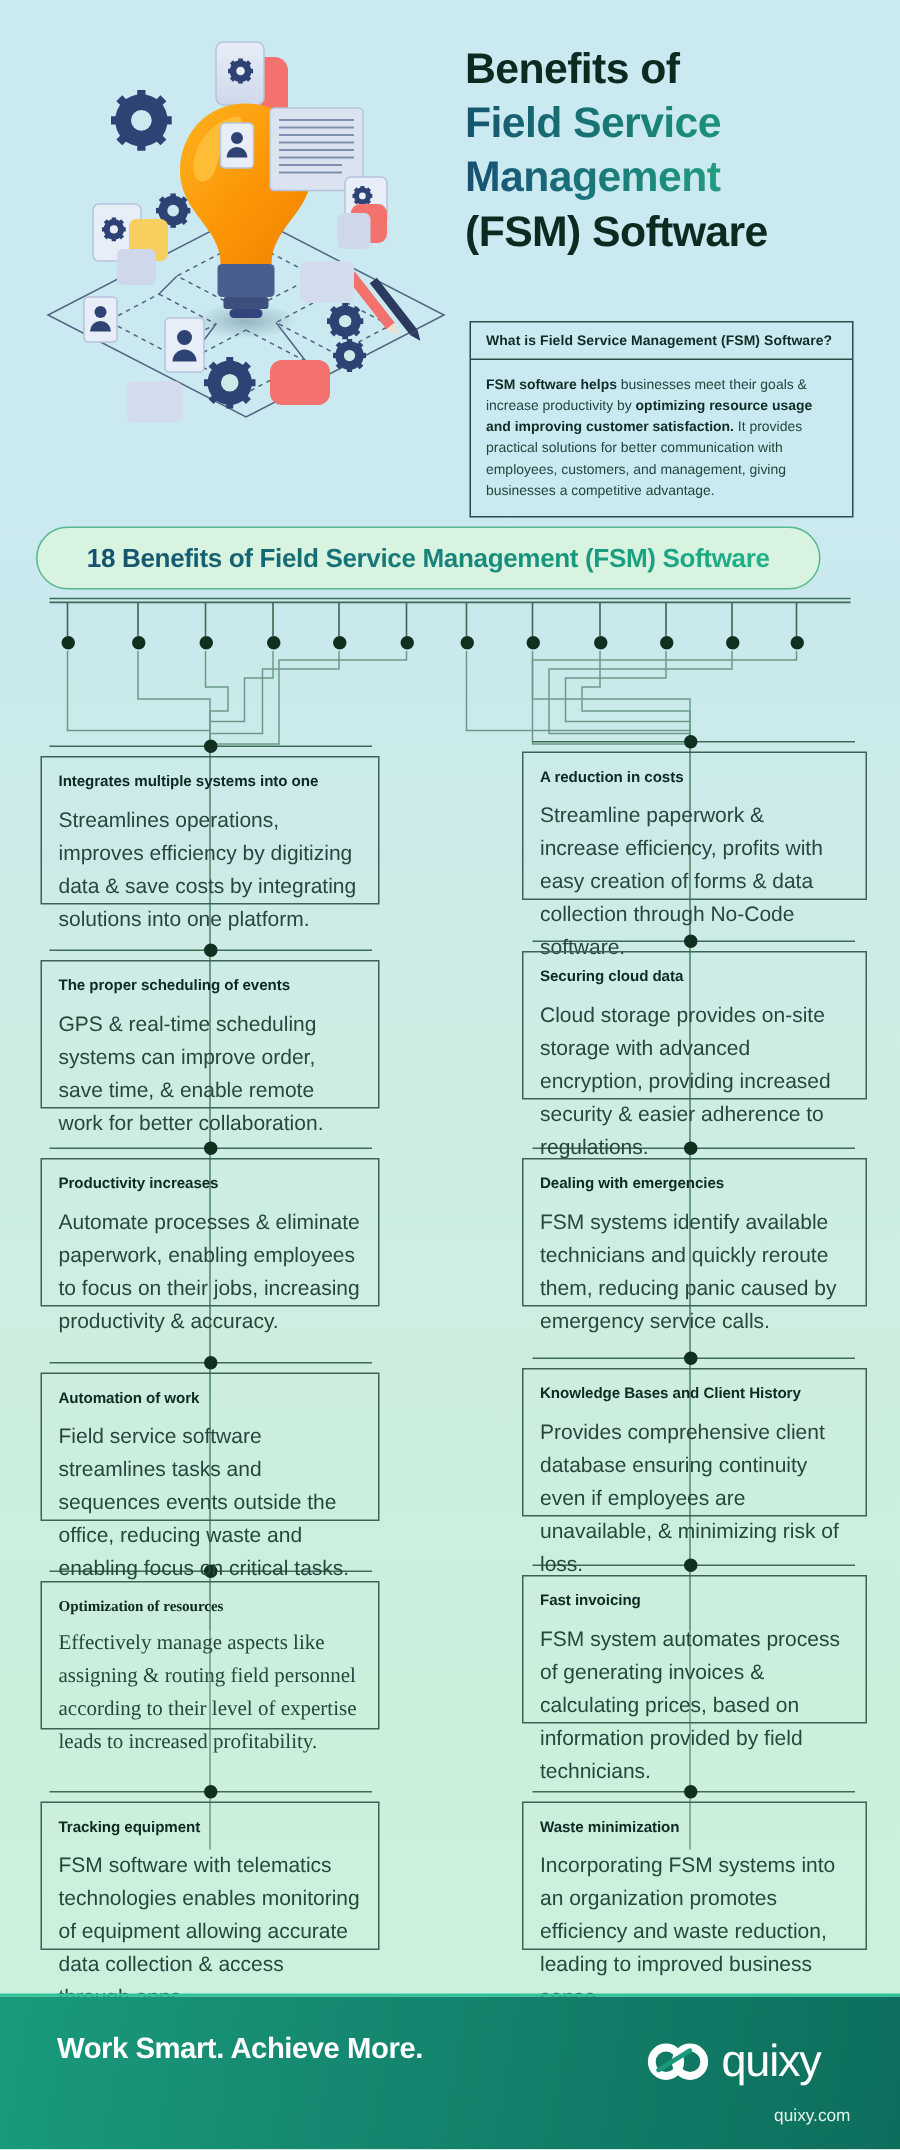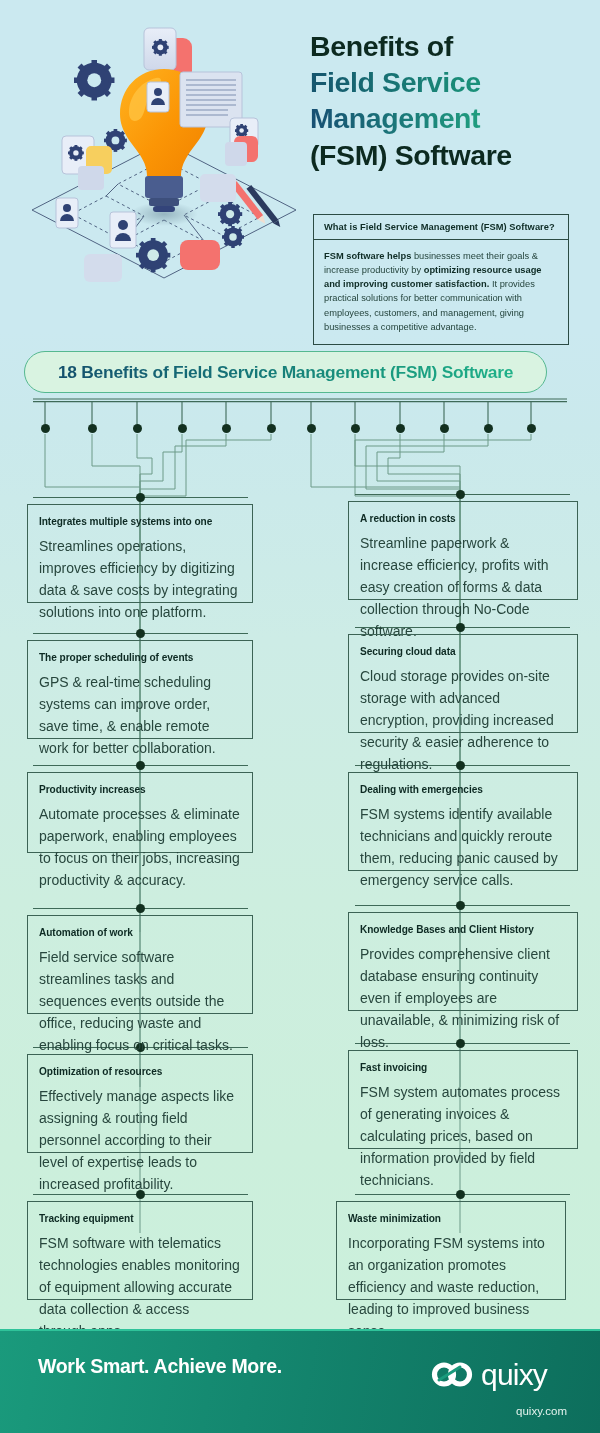--- a/index.html
+++ b/index.html
@@ -445,56 +445,56 @@
   <div class="card" style="left:27px; top:640px; height:99px;">
     <div class="card-title">The proper scheduling of events</div>
     <div class="card-body">GPS &amp; real-time scheduling systems can improve order, save time, &amp; enable remote work for better collaboration.</div>
   </div>
 
   <div class="card right" style="left:348px; top:634px; height:99px;">
     <div class="card-title">Securing cloud data</div>
     <div class="card-body">Cloud storage provides on-site storage with advanced encryption, providing increased security &amp; easier adherence to regulations.</div>
   </div>
 
-  <div class="card" style="left:27px; top:772px; height:81px;">
+  <div class="card" style="left:27px; top:772px; height:99px;">
     <div class="card-title">Productivity increases</div>
     <div class="card-body">Automate processes &amp; eliminate paperwork, enabling employees to focus on their jobs, increasing productivity &amp; accuracy.</div>
   </div>
 
   <div class="card right" style="left:348px; top:772px; height:99px;">
     <div class="card-title">Dealing with emergencies</div>
     <div class="card-body">FSM systems identify available technicians and quickly reroute them, reducing panic caused by emergency service calls.</div>
   </div>
 
   <div class="card" style="left:27px; top:915px; height:99px;">
     <div class="card-title">Automation of work</div>
     <div class="card-body">Field service software streamlines tasks and sequences events outside the office, reducing waste and enabling focus on critical tasks.</div>
   </div>
 
   <div class="card right" style="left:348px; top:912px; height:99px;">
     <div class="card-title">Knowledge Bases and Client History</div>
     <div class="card-body">Provides comprehensive client database ensuring continuity even if employees are unavailable, &amp; minimizing risk of loss.</div>
   </div>
 
-  <div class="card" style="left:27px; top:1054px; height:99px;">
+  <div class="card" style="left:27px; top:1054px; height:99px;font-family:Liberation Serif, serif;">
     <div class="card-title">Optimization of resources</div>
     <div class="card-body">Effectively manage aspects like assigning &amp; routing field personnel according to their level of expertise leads to increased profitability.</div>
   </div>
 
   <div class="card right" style="left:348px; top:1050px; height:99px;">
     <div class="card-title">Fast invoicing</div>
     <div class="card-body">FSM system automates process of generating invoices &amp; calculating prices, based on information provided by field technicians.</div>
   </div>
 
   <div class="card" style="left:27px; top:1201px; height:99px;">
     <div class="card-title">Tracking equipment</div>
     <div class="card-body">FSM software with telematics technologies enables monitoring of equipment allowing accurate data collection &amp; access through apps.</div>
   </div>
 
-  <div class="card right" style="left:336px; top:1201px; height:99px;">
+  <div class="card right" style="left:348px; top:1201px; height:99px;">
     <div class="card-title">Waste minimization</div>
     <div class="card-body">Incorporating FSM systems into an organization promotes efficiency and waste reduction, leading to improved business sense.</div>
   </div>
 
   <div class="footer">
     <div class="f-head">Work Smart. Achieve More.</div>
     <div class="f-logo">
       <svg width="44" height="34" viewBox="0 0 44 34">
         <g fill="none" stroke="#ffffff" stroke-width="5.2" stroke-linecap="round">
           <path d="M14 7 A9.5 9.5 0 1 0 14 26 A9.5 9.5 0 1 0 14 7 Z"></path>

